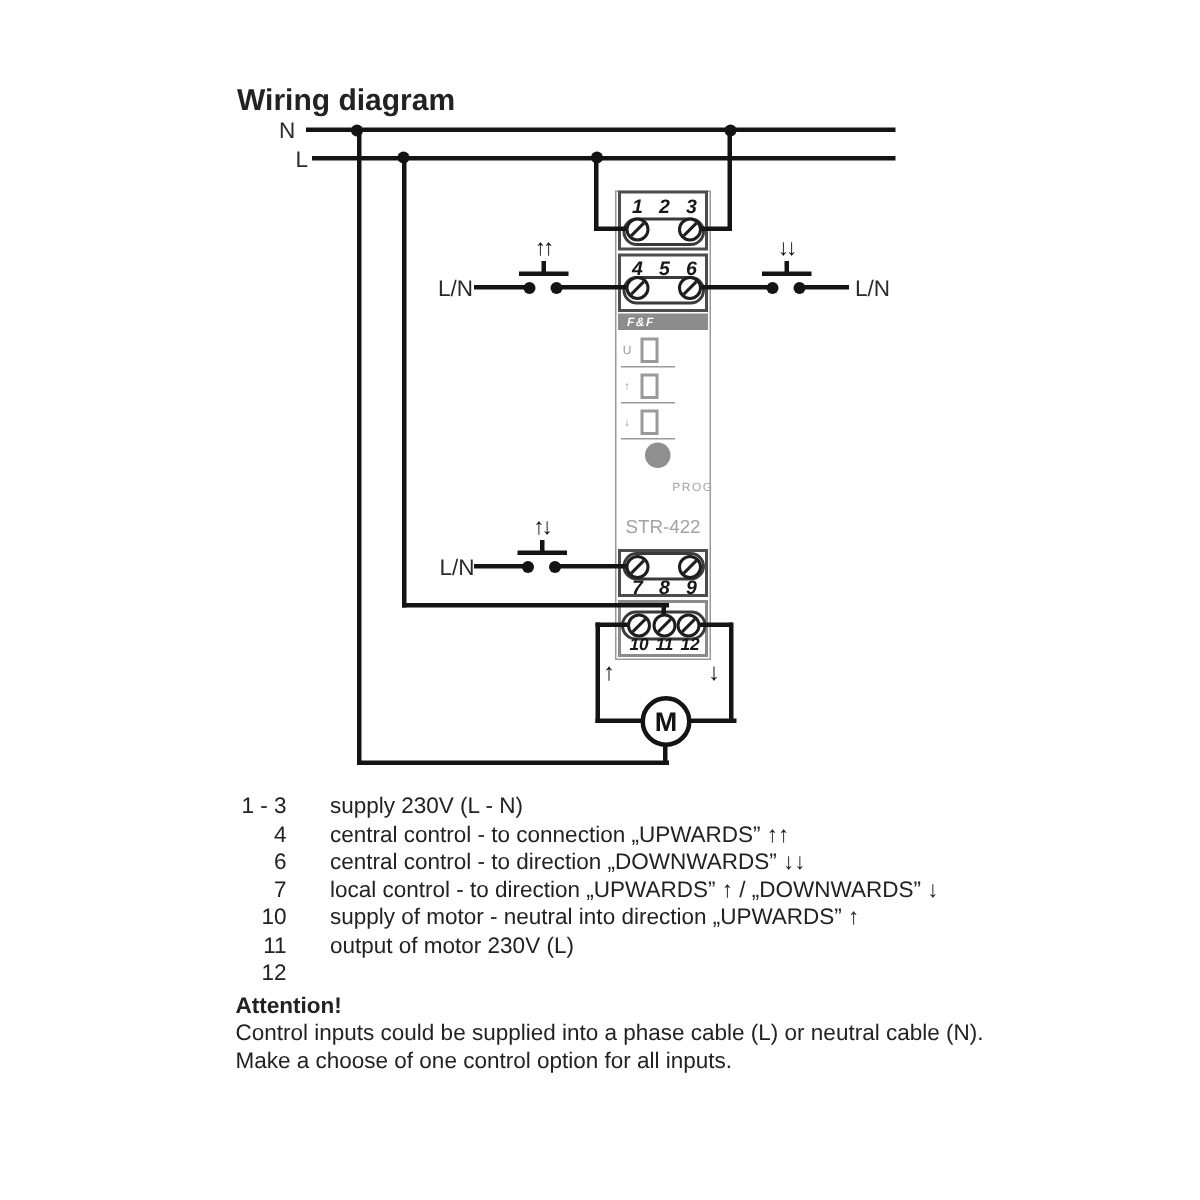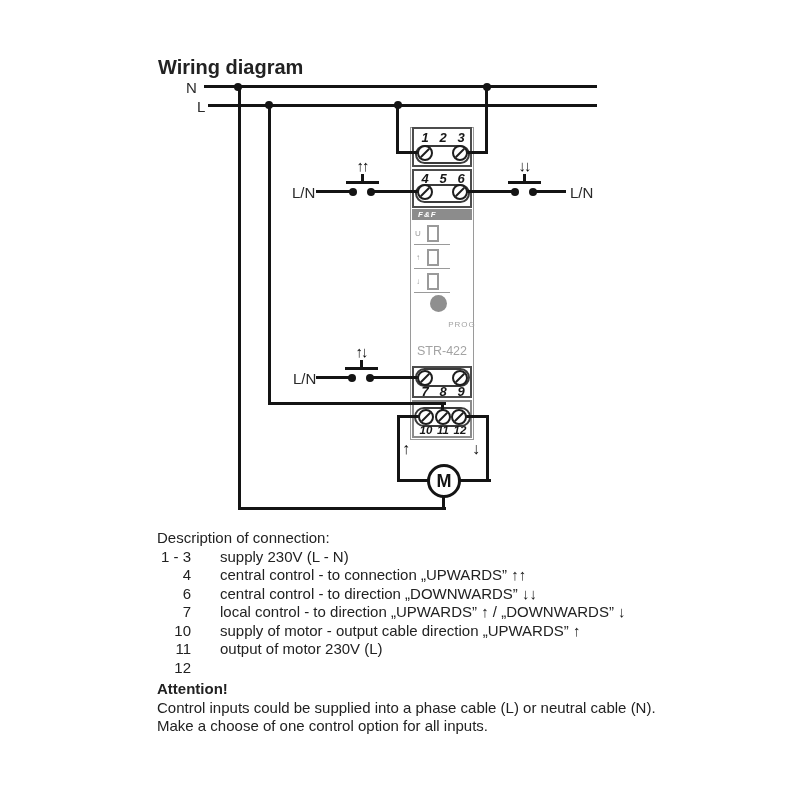--- a/index.html
+++ b/index.html
@@ -165,40 +165,39 @@
   <div class="screw" style="left:452px;top:370px;"></div>
   <div class="screw" style="left:418px;top:409px;"></div>
   <div class="screw" style="left:435px;top:409px;"></div>
   <div class="screw" style="left:451px;top:409px;"></div>
 
   <div class="looparrow" style="left:398px;top:440px;">↑</div>
   <div class="looparrow" style="left:468px;top:440px;">↓</div>
   <div class="motor" style="left:427px;top:464px;">M</div>
 
   <div id="desc">
-    <div>Description of connection:</div>
     <div class="drow">
       <span class="dnum">1 - 3</span>
       <span class="dtxt">supply 230V (L - N)</span>
     </div>
     <div class="drow">
       <span class="dnum">4</span>
       <span class="dtxt">central control - to connection „UPWARDS” ↑↑</span>
     </div>
     <div class="drow">
       <span class="dnum">6</span>
       <span class="dtxt">central control - to direction „DOWNWARDS” ↓↓</span>
     </div>
     <div class="drow">
       <span class="dnum">7</span>
       <span class="dtxt">local control - to direction „UPWARDS” ↑ / „DOWNWARDS” ↓</span>
     </div>
     <div class="drow">
       <span class="dnum">10</span>
-      <span class="dtxt">supply of motor - output cable direction „UPWARDS” ↑</span>
+      <span class="dtxt">supply of motor - neutral into direction „UPWARDS” ↑</span>
     </div>
     <div class="drow">
       <span class="dnum">11</span>
       <span class="dtxt">output of motor 230V (L)</span>
     </div>
     <div class="drow">
       <span class="dnum">12</span>
     </div>
     <div id="att-head">Attention!</div>
     <div>Control inputs could be supplied into a phase cable (L) or neutral cable (N).</div>

